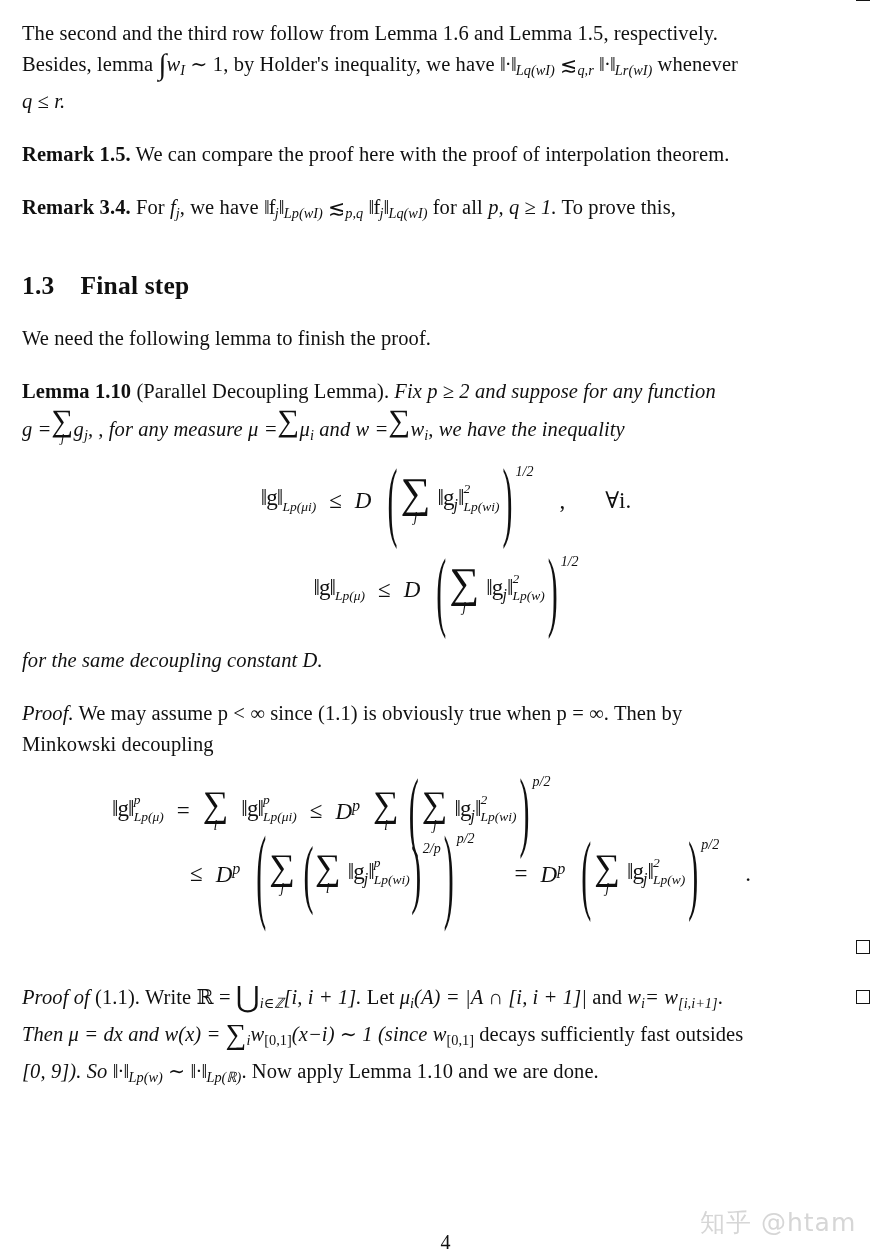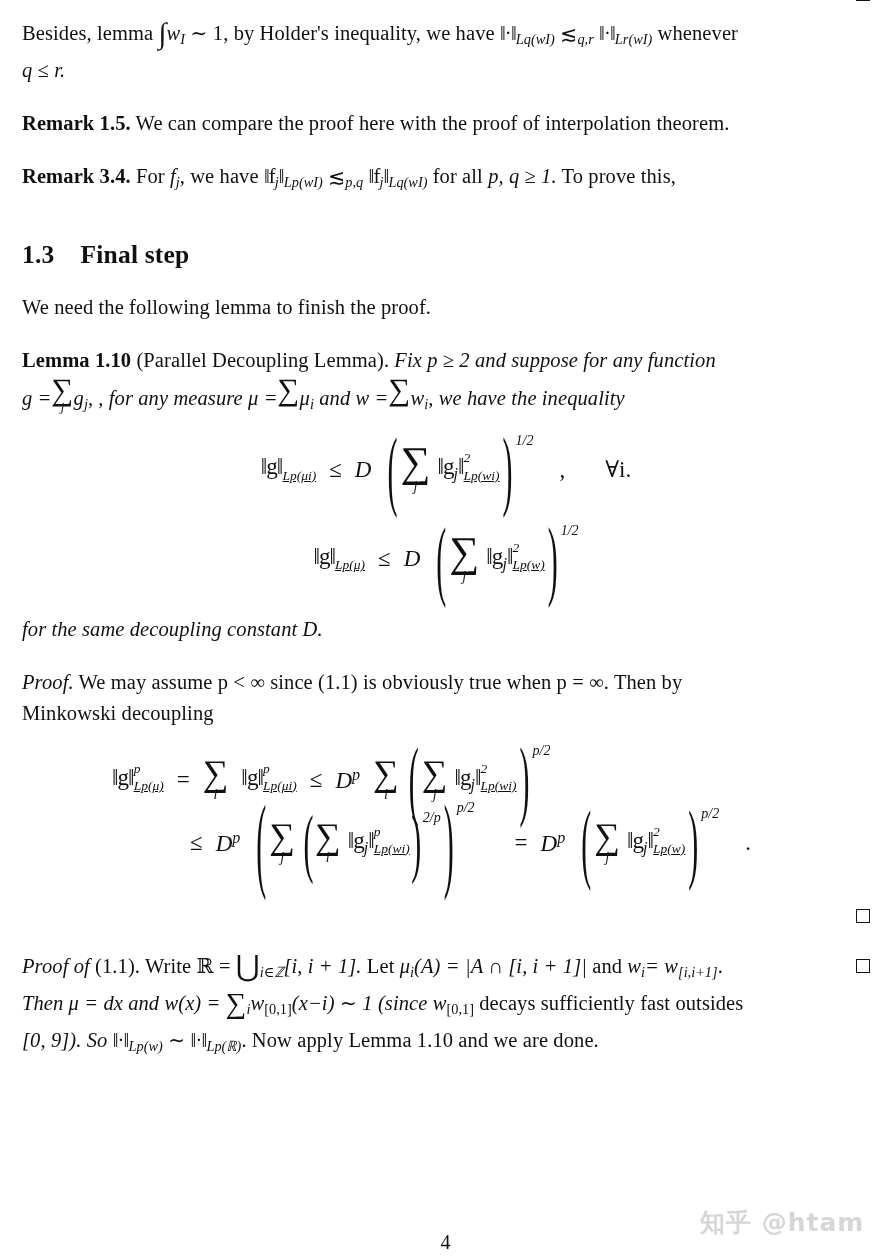--- a/index.html
+++ b/index.html
@@ -147,21 +147,21 @@
   .scripts {
     display: inline-block;
     vertical-align: middle;
     text-align: left;
     line-height: 1.02;
     font-size: 13.5px;
     font-style: italic;
     position: relative;
   }
   .scripts .s-up { display: block; position: relative; top: -0.30em; }
-  .scripts .s-dn { display: block; position: relative; top: -0.05em; text-decoration: underline; }
+  .scripts .s-dn { display: block; position: relative; top: -0.05em; }
   .scripts.only-dn { vertical-align: -0.45em; }
 
   
   .qed {
     display: inline-block;
     width: 14px;
     height: 14px;
     border: 1.7px solid #141414;
     box-sizing: border-box;
   }
@@ -182,31 +182,33 @@
   .watermark {
     position: absolute;
     left: 700px;
     top: 1206px;
     font-size: 25px;
     color: #d6d6d6;
     font-family: "DejaVu Sans", sans-serif;
     letter-spacing: 1px;
     white-space: nowrap;
     user-select: none;
-    font-weight: bold;
   }
 </style>
 </head>
 <body>
 
 <div class="page">
   <div class="body-col">
 
     <div style="height:18px"></div>
     <div style="position:relative;">
+      <p class="para">
+        <span>The second and the third row follow from Lemma 1.6 and Lemma 1.5, respectively.</span>
+      </p>
       <p class="para nojust" style="margin-top:0;">
         <span>Besides, lemma</span>
         <span class="big-op">∫</span><span class="m">w</span><span class="sub">I</span>
         <span>∼ 1, by Holder's inequality, we have</span>
         <span class="tok"><span class="dbar">‖·‖</span><span class="sub">Lq(wI)</span></span>
         <span class="tok"><span class="lsim">≲</span><span class="sub">q,r</span></span>
         <span class="tok"><span class="dbar">‖·‖</span><span class="sub">Lr(wI)</span></span>
         <span>whenever</span>
       </p>
       <p class="para nojust">

